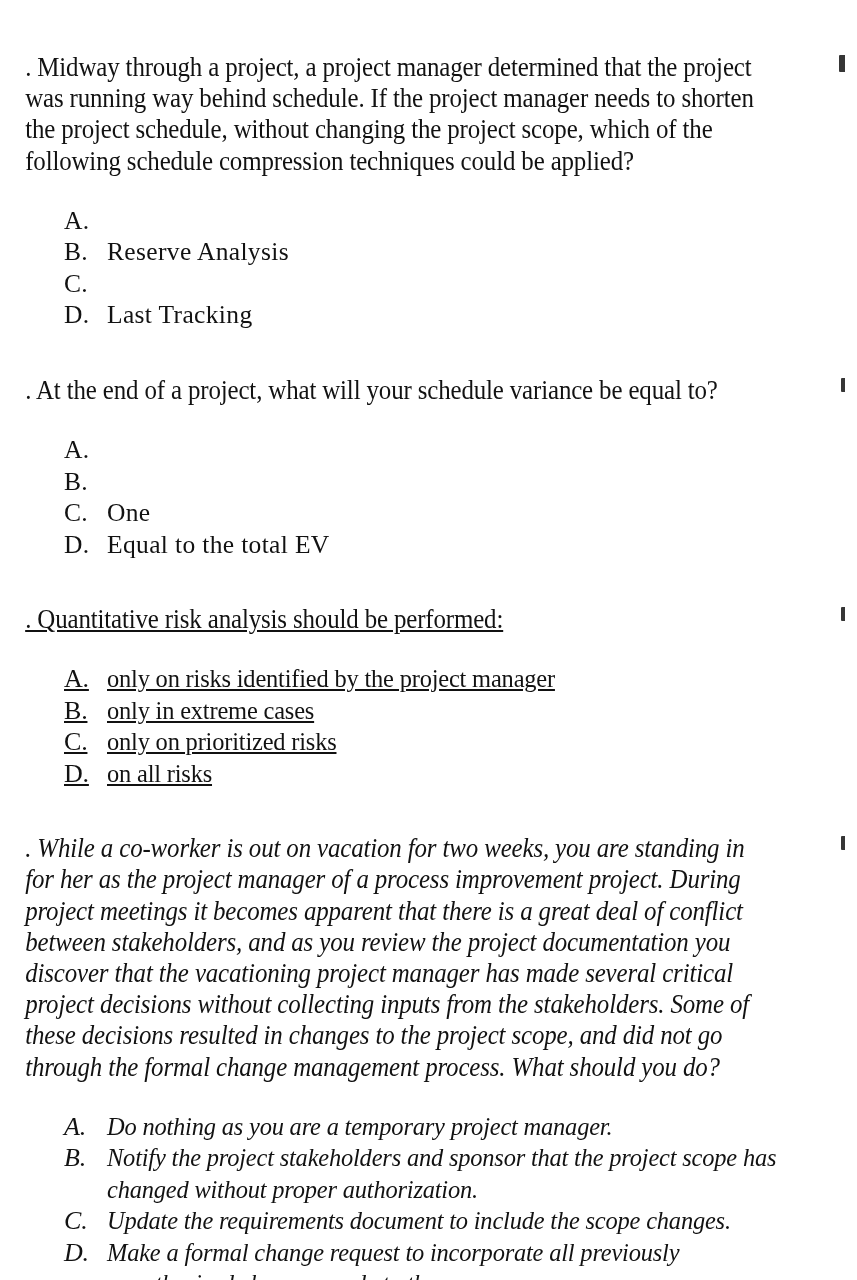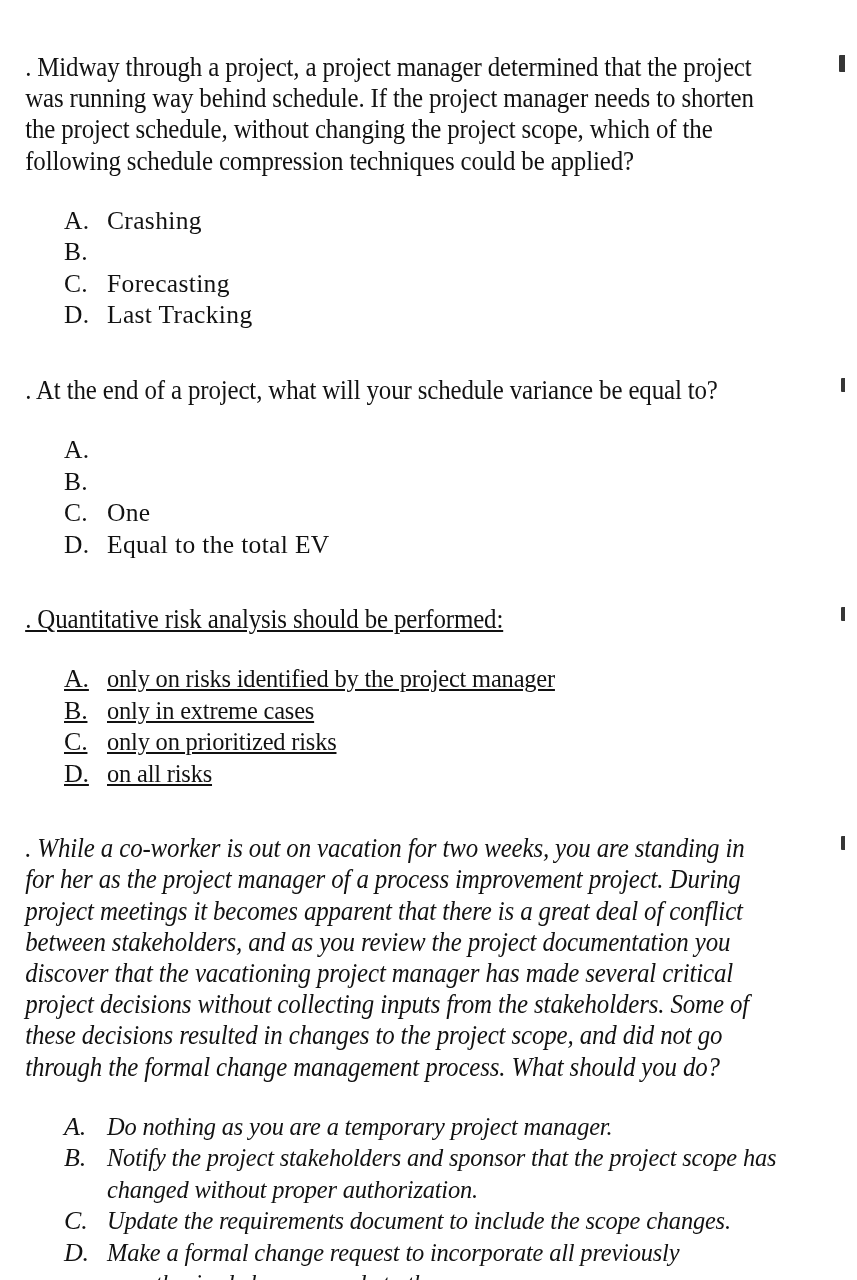--- a/index.html
+++ b/index.html
@@ -117,28 +117,27 @@
 
 <div class="page">
 
   <div class="question-block condensed" style="padding-top:24px;">
     <div class="edge-mark" style="top:27px;"></div>
     <p class="question-text">. Midway through a project, a project manager determined that the project was running way behind schedule. If the project manager needs to shorten the project schedule, without changing the project scope, which of the following schedule compression techniques could be applied?</p>
     <div class="spacer-md"></div>
     <ul class="options opt-style-roman">
       <li class="option">
         <span class="option-letter">A.</span>
-        <span class="option-text">Crashing</span>
-      </li>
-      <li class="option">
-        <span class="option-letter">B.</span>
-      </li>
-      <li class="option">
-        <span class="option-letter">C.</span>
-        <span class="option-text">Forecasting</span>
+      </li>
+      <li class="option">
+        <span class="option-letter">B.</span>
+        <span class="option-text">Reserve Analysis</span>
+      </li>
+      <li class="option">
+        <span class="option-letter">C.</span>
       </li>
       <li class="option">
         <span class="option-letter">D.</span>
         <span class="option-text">Last Tracking</span>
       </li>
     </ul>
   </div>
 
   <div class="spacer-lg"></div>
 

